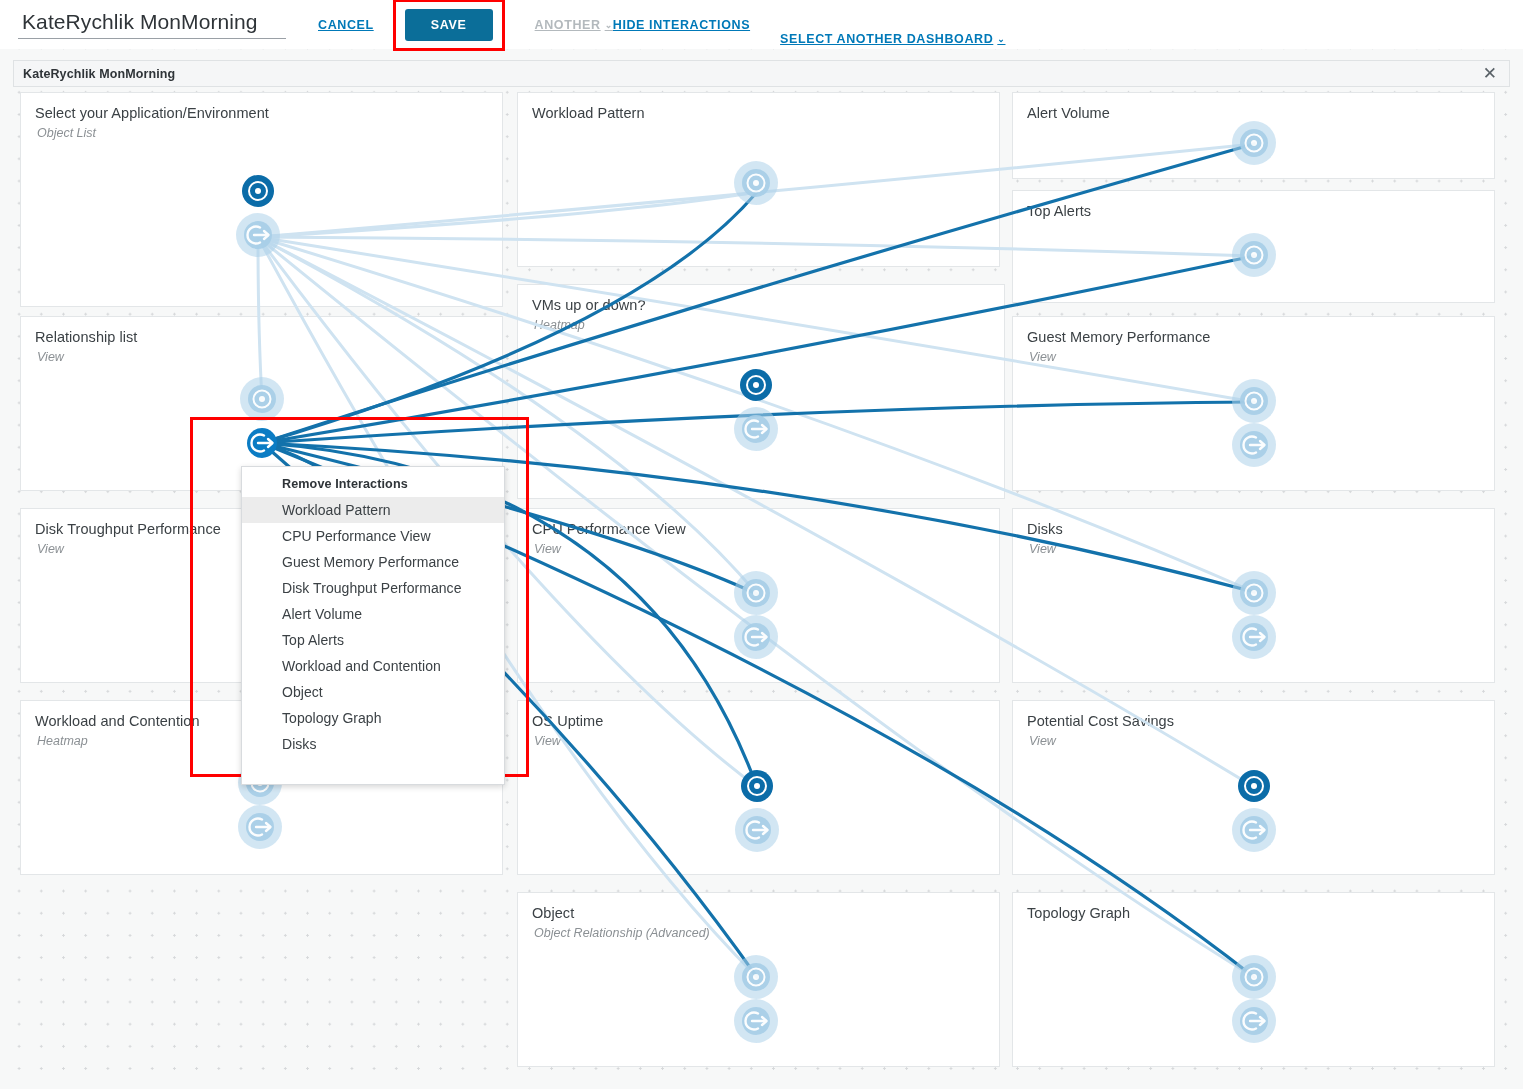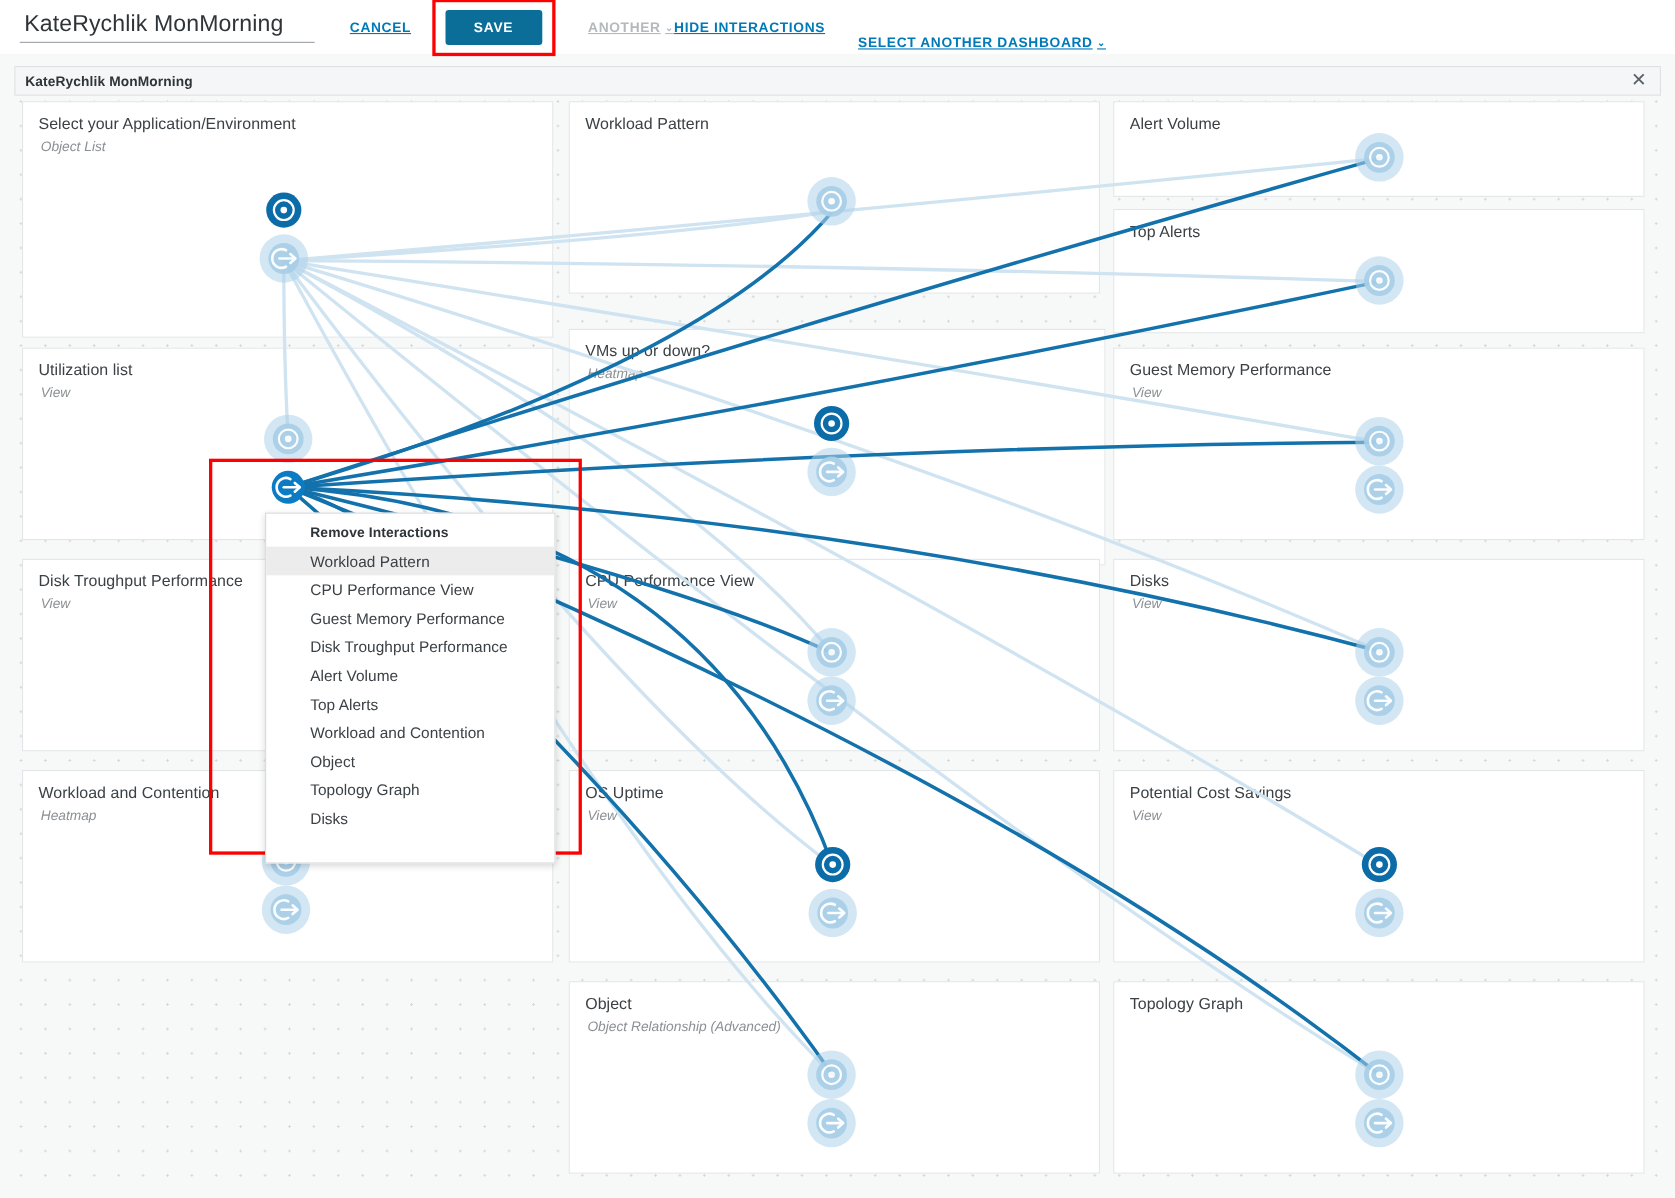--- a/index.html
+++ b/index.html
@@ -158,35 +158,35 @@
   <div id="panel-header-title">KateRychlik MonMorning</div>
   <div id="panel-close">✕</div>
 </div>
 
 <div id="cards-root">
     <div class="card" style="left: 20px; top: 92px; width: 483px; height: 215px;">
       <div class="card-title">Select your Application/Environment</div>
       <div class="card-sub">Object List</div>
     </div>
     <div class="card" style="left: 20px; top: 316px; width: 483px; height: 175px;">
-      <div class="card-title">Utilization list</div>
+      <div class="card-title">Relationship list</div>
       <div class="card-sub">View</div>
     </div>
     <div class="card" style="left: 20px; top: 508px; width: 483px; height: 175px;">
       <div class="card-title">Disk Troughput Performance</div>
       <div class="card-sub">View</div>
     </div>
     <div class="card" style="left: 20px; top: 700px; width: 483px; height: 175px;">
       <div class="card-title">Workload and Contention</div>
       <div class="card-sub">Heatmap</div>
     </div>
     <div class="card" style="left: 517px; top: 92px; width: 483px; height: 175px;">
       <div class="card-title">Workload Pattern</div>
     </div>
-    <div class="card" style="left: 517px; top: 299px; width: 488px; height: 215px;">
+    <div class="card" style="left: 517px; top: 284px; width: 488px; height: 215px;">
       <div class="card-title">VMs up or down?</div>
       <div class="card-sub">Heatmap</div>
     </div>
     <div class="card" style="left: 517px; top: 508px; width: 483px; height: 175px;">
       <div class="card-title">CPU Performance View</div>
       <div class="card-sub">View</div>
     </div>
     <div class="card" style="left: 517px; top: 700px; width: 483px; height: 175px;">
       <div class="card-title">OS Uptime</div>
       <div class="card-sub">View</div>

